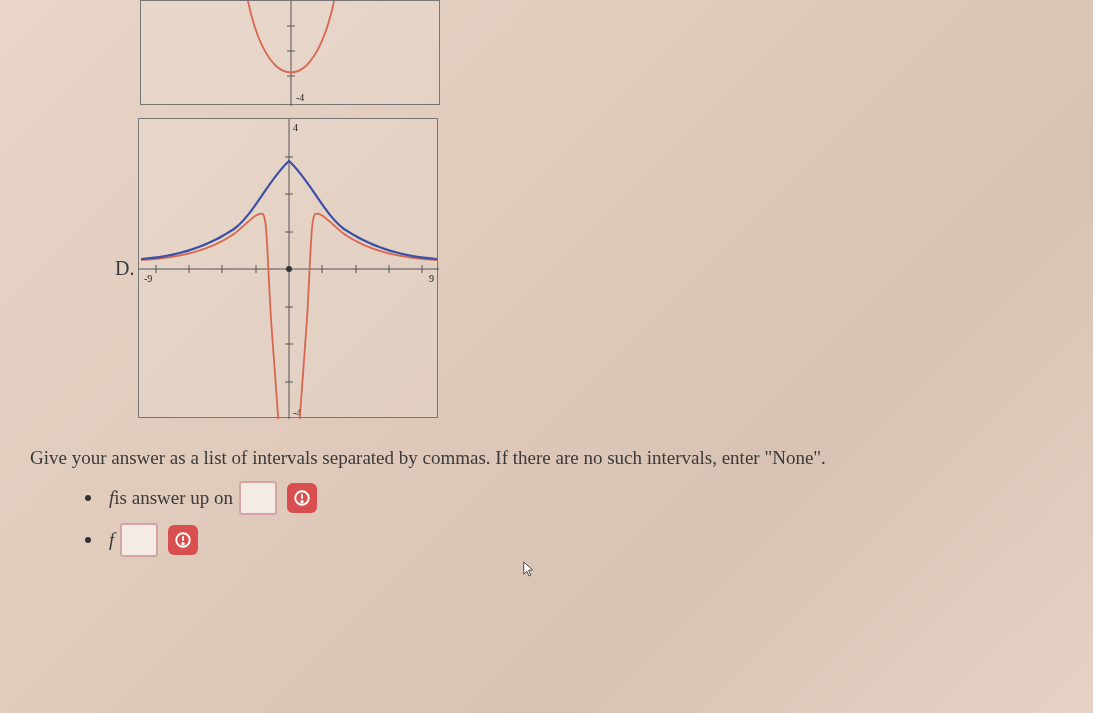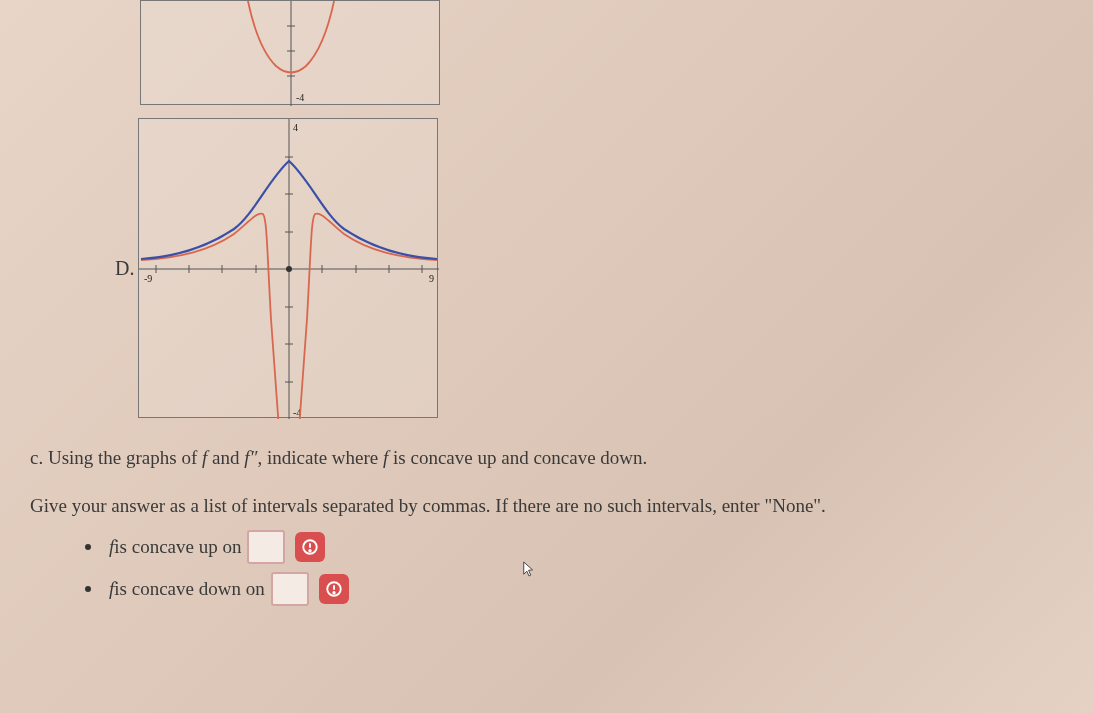--- a/index.html
+++ b/index.html
@@ -183,45 +183,40 @@
                  C 35 138, 65 130, 95 110
                  C 115 95, 130 60, 150 42
                  C 170 60, 185 95, 205 110
                  C 235 130, 265 138, 298 140" fill="none" stroke="#3a4fa8" stroke-width="2.2"></path>
       </svg>
     </div>
   </div>
 
   
   <div class="question-section">
-    <p class="question-prompt">
-      <span>c.</span>
-      <span>Using the graphs of </span><span class="math-f">f</span><span> and </span><span class="math-f">f″</span><span>, indicate where </span><span class="math-f">f</span><span> is concave up and concave down.</span>
-    </p>
 
     <p class="instruction">Give your answer as a list of intervals separated by commas. If there are no such intervals, enter "None".</p>
 
     <ul class="answer-list" style="list-style:none;">
       <li>
         <span class="bullet"></span>
         <span class="math-f">f</span>
-        <span> is concave up on</span>
+        <span> is answer up on</span>
         <input class="answer-input" type="text" value="" style="">
         <span class="error-badge">
           <svg viewBox="0 0 24 24" fill="none" stroke="#fff" stroke-width="2.5">
             <circle cx="12" cy="12" r="9"></circle>
             <line x1="12" y1="7" x2="12" y2="13"></line>
             <circle cx="12" cy="17" r="1" fill="#fff"></circle>
           </svg>
         </span>
       </li>
       <li>
         <span class="bullet"></span>
         <span class="math-f">f</span>
-        <span> is concave down on</span>
         <input class="answer-input" type="text" value="" style="">
         <span class="error-badge">
           <svg viewBox="0 0 24 24" fill="none" stroke="#fff" stroke-width="2.5">
             <circle cx="12" cy="12" r="9"></circle>
             <line x1="12" y1="7" x2="12" y2="13"></line>
             <circle cx="12" cy="17" r="1" fill="#fff"></circle>
           </svg>
         </span>
       </li>
     </ul>

